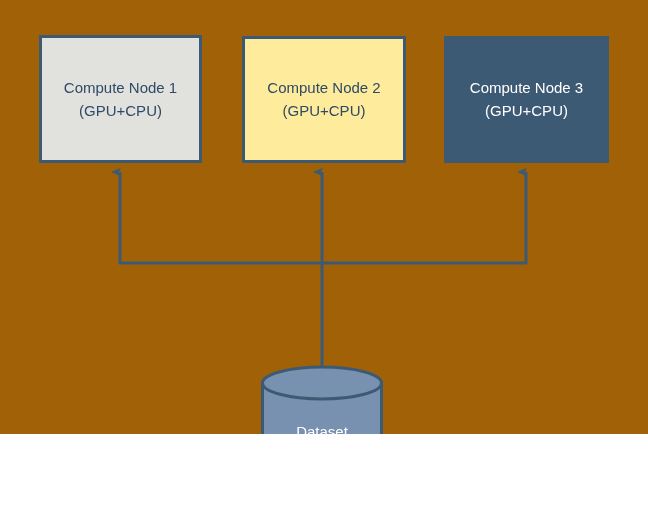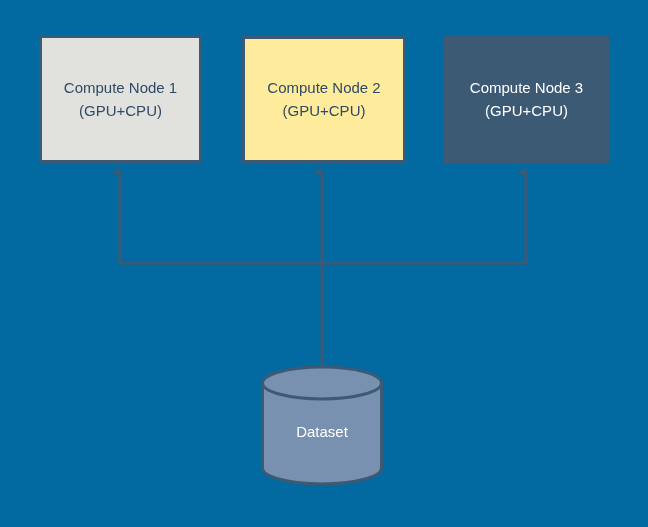--- a/index.html
+++ b/index.html
@@ -7,22 +7,22 @@
     margin: 0;
     padding: 0;
     background: #ffffff;
   }
   body {
     font-family: "Liberation Sans", sans-serif;
   }
   #diagram-canvas {
     position: relative;
     width: 648px;
-    height: 527px;
-    background: #0369a1;
+    height: 434px;
+    background: #a16207;
     overflow: hidden;
   }
   #diagram-svg {
     position: absolute;
     top: 0;
     left: 0;
     width: 648px;
     height: 527px;
   }
   .node-label {

